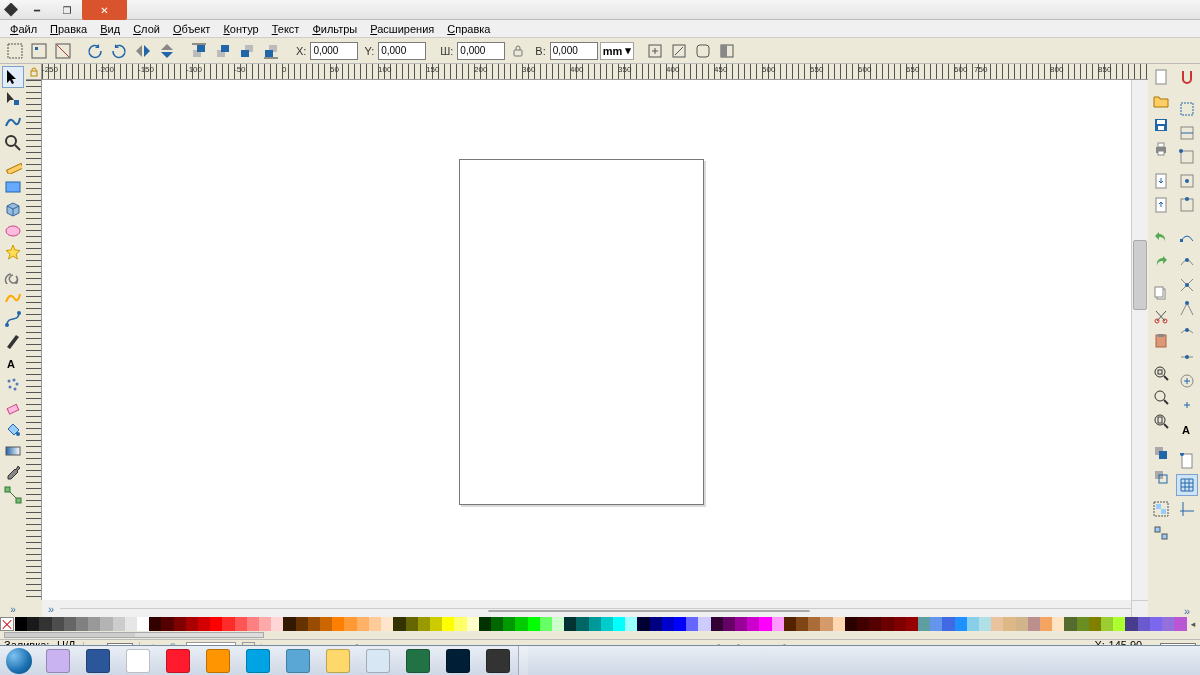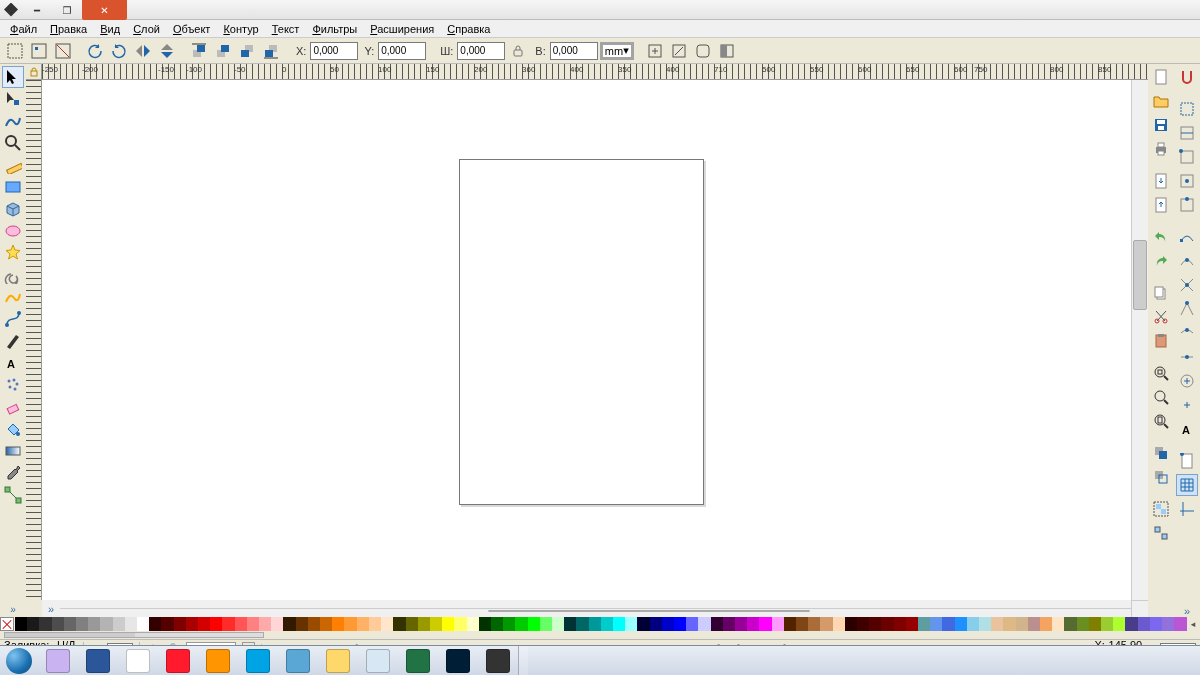--- a/index.html
+++ b/index.html
@@ -18,21 +18,21 @@
 .menuitem { padding:1px 6px; cursor:default; }
 .menuitem u { text-decoration:underline; }
 
 
 .optbar { height:26px; background:#ece9d8; display:flex; align-items:center; padding:0 4px; gap:2px; border-bottom:1px solid #bbb;}
 .obtn { width:22px; height:22px; border:1px solid transparent; display:flex; align-items:center; justify-content:center; }
 .obtn svg { width:16px; height:16px; }
 .sep { width:6px; }
 .numlabel { margin-left:4px; margin-right:2px; color:#333;}
 .numinput { width:48px; height:18px; border:1px solid #7a7a7a; background:#fff; padding:0 2px; font-size:10px;}
-.unitsel { width:34px; height:18px; border:3px solid #a3a3a3; background:#fff; font-size:10px; display:flex; align-items:flex-end; padding:0 2px; justify-content:space-between;}
+.unitsel { width:34px; height:18px; border:1px solid #a3a3a3; background:#fff; font-size:10px; display:flex; align-items:center; padding:0 2px; justify-content:space-between;font-weight:bold;}
 
 
 .mainrow { display:flex; height:calc(100% - 20px - 18px - 26px - 58px); } 
 .toolbox { width:26px; background:#ece9d8; display:flex; flex-direction:column; align-items:center; padding-top:2px; gap:0px;}
 .tool { width:22px; height:22px; display:flex; align-items:center; justify-content:center; border:1px solid transparent; margin-bottom:0px;}
 .tool.active { border:1px solid #7da2ce; background:#e3edf9;}
 .tool svg { width:18px; height:18px; }
 .toolbox .more { margin-top:auto; color:#3a6ea5; font-size:10px; padding:2px;}
 
 .canvaswrap { flex:1; display:flex; flex-direction:column; position:relative; background:#ece9d8;}
@@ -368,34 +368,34 @@
 
   <div class="canvaswrap">
     <div class="ruler-corner">
         <svg viewBox="0 0 10 10">
           <rect x="2" y="4" width="6" height="5" fill="none" stroke="#b80"></rect>
           <path d="M3 4V3a2 2 0 0 1 4 0v1" fill="none" stroke="#b80"></path>
         </svg>
       </div>
     <div class="ruler-h" id="rulerh">
         <span class="ruler-ticklbl" style="left: 0px;">-250</span>
-        <span class="ruler-ticklbl" style="left: 40px;">-200</span>
-        <span class="ruler-ticklbl" style="left: 96px; padding-left: 20px;">-150</span>
+        <span class="ruler-ticklbl" style="left: 56px;">-200</span>
+        <span class="ruler-ticklbl" style="left: 96px;">-150</span>
         <span class="ruler-ticklbl" style="left: 144px;">-100</span>
         <span class="ruler-ticklbl" style="left: 192px;">-50</span>
         <span class="ruler-ticklbl" style="left: 240px;">0</span>
         <span class="ruler-ticklbl" style="left: 288px;">50</span>
         <span class="ruler-ticklbl" style="left: 336px;">100</span>
         <span class="ruler-ticklbl" style="left: 384px;">150</span>
         <span class="ruler-ticklbl" style="left: 432px;">200</span>
         <span class="ruler-ticklbl" style="left: 480px;">360</span>
         <span class="ruler-ticklbl" style="left: 528px;">400</span>
         <span class="ruler-ticklbl" style="left: 576px;">350</span>
         <span class="ruler-ticklbl" style="left: 624px;">400</span>
-        <span class="ruler-ticklbl" style="left: 672px;">710</span>
+        <span class="ruler-ticklbl" style="left: 672px;">450</span>
         <span class="ruler-ticklbl" style="left: 720px;">500</span>
         <span class="ruler-ticklbl" style="left: 768px;">550</span>
         <span class="ruler-ticklbl" style="left: 816px;">600</span>
         <span class="ruler-ticklbl" style="left: 864px;">650</span>
         <span class="ruler-ticklbl" style="left: 912px;">600</span>
         <span class="ruler-ticklbl" style="left: 932px;">750</span>
         <span class="ruler-ticklbl" style="left: 1008px;">800</span>
         <span class="ruler-ticklbl" style="left: 1056px;">850</span>
       </div>
     <div class="canvasarea">

